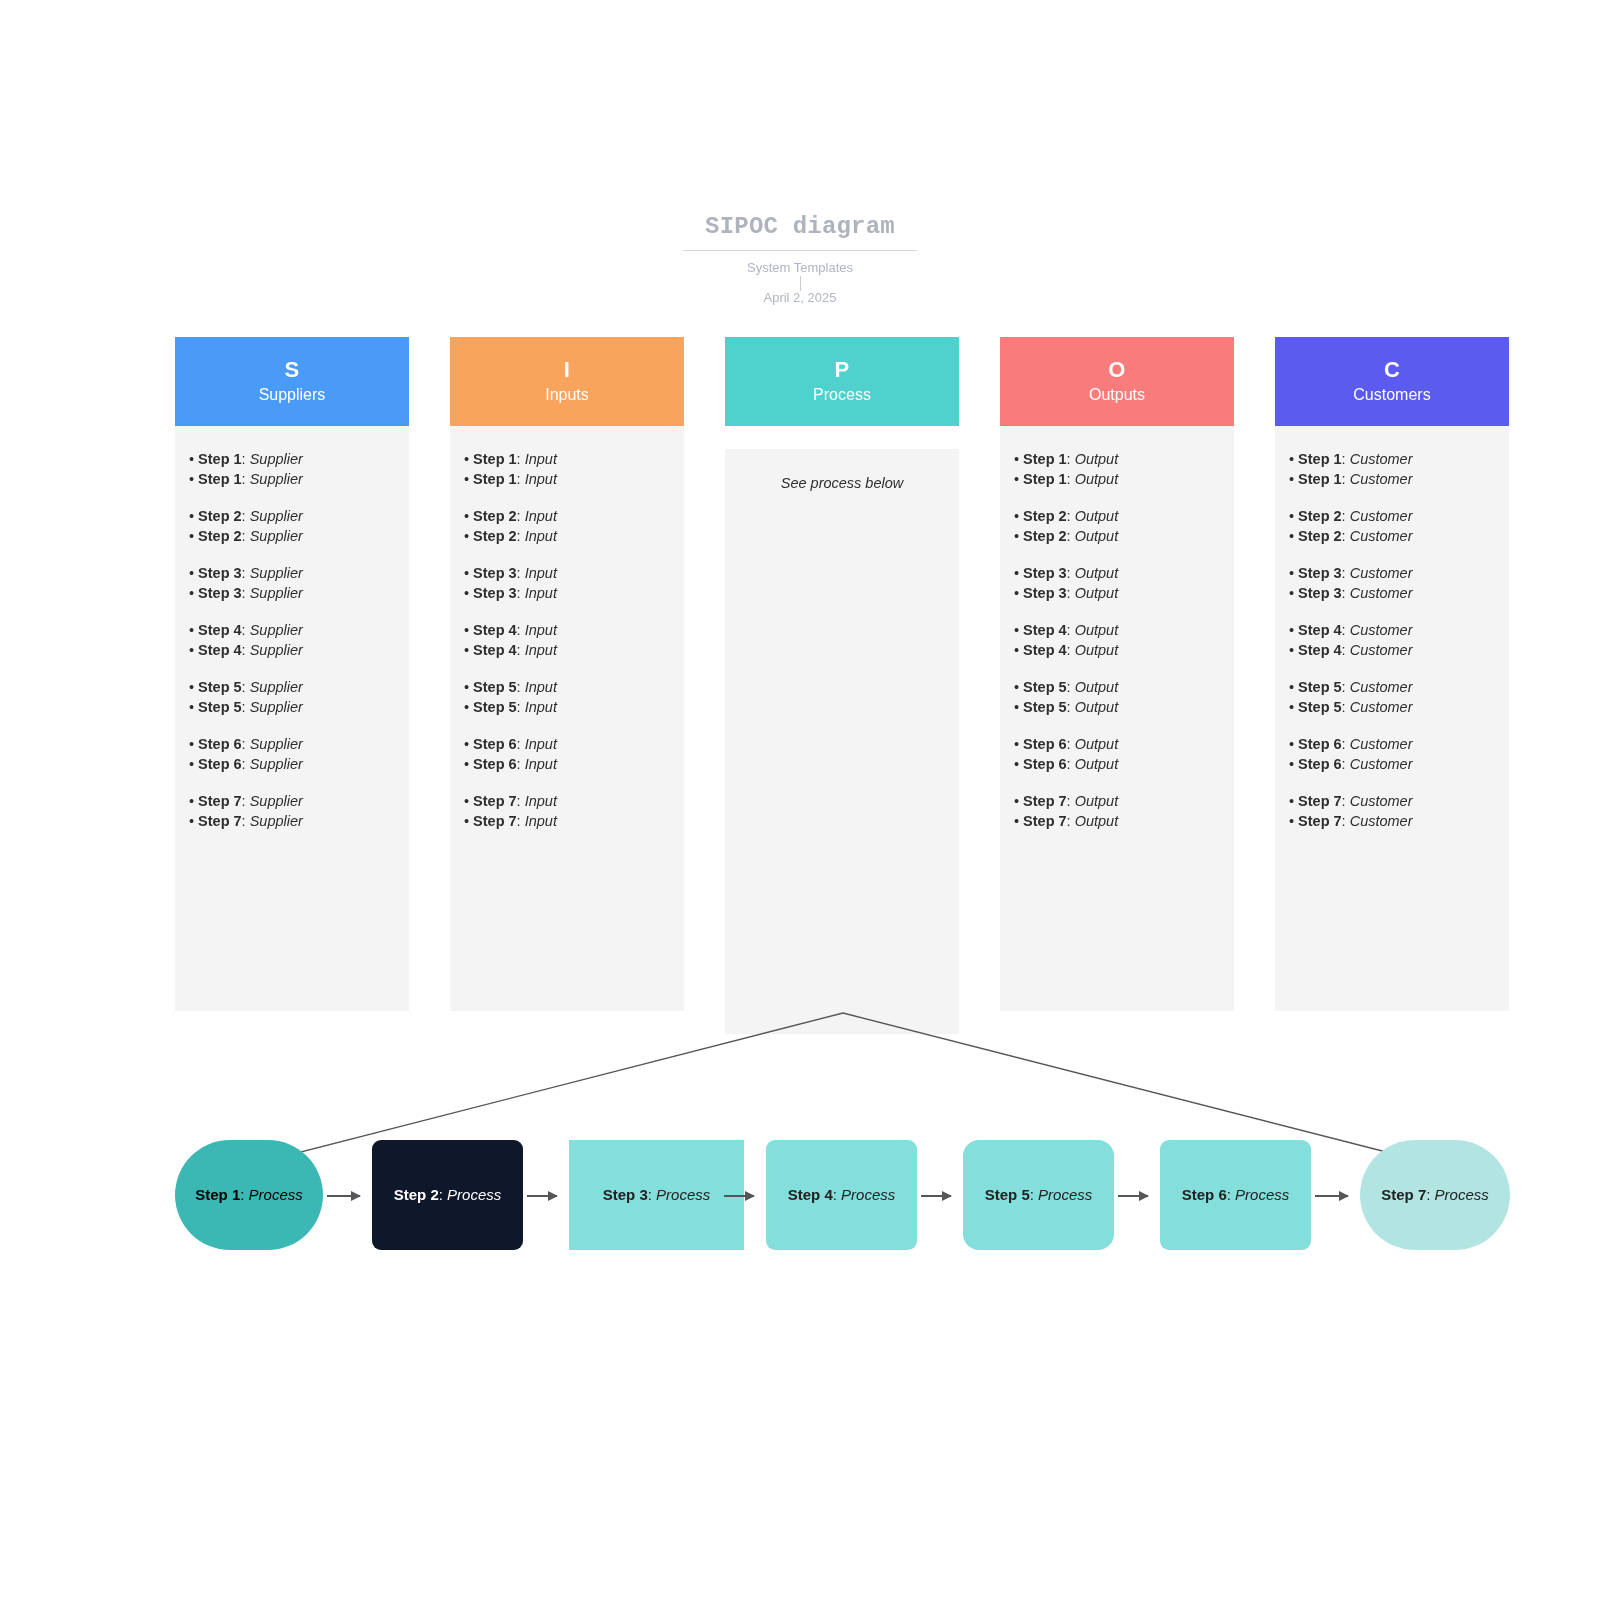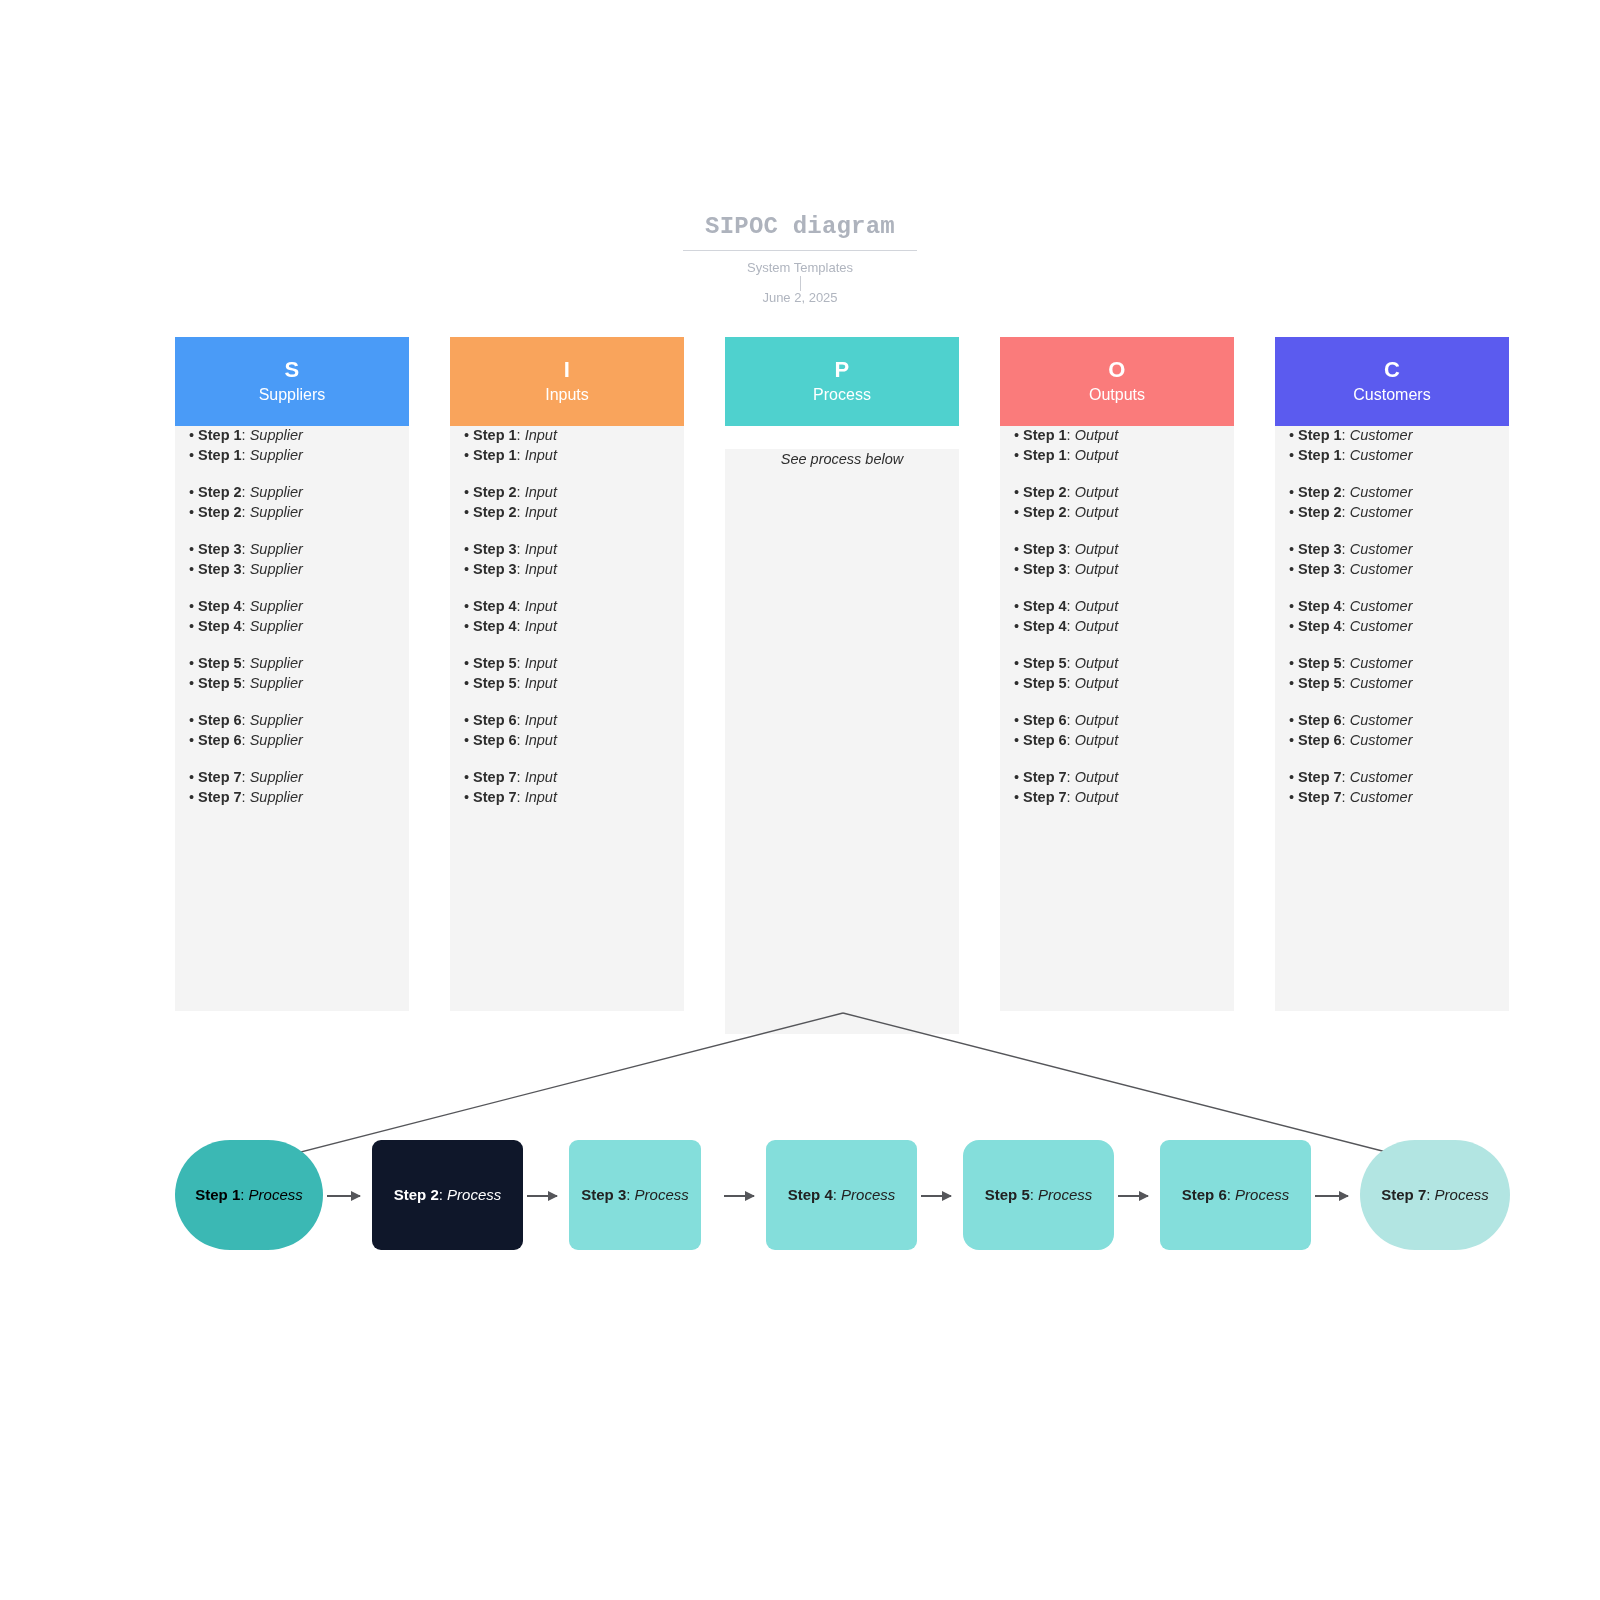--- a/index.html
+++ b/index.html
@@ -71,21 +71,21 @@
   }
   .col-word{
     font-size:16px;
     font-weight:normal;
     line-height:22px;
     margin-top:2px;
   }
   .col-body{
     background:#f4f4f4;
     height:585px;
-    padding:0 14px 0 14px;
+    padding:24px 14px 0 14px;
     box-sizing:border-box;
     overflow:hidden;
   }
   .grp{margin-bottom:18px;}
   .grp:last-child{margin-bottom:0;}
   .li{
     font-size:14.5px;
     line-height:19.5px;
     color:#2e2e2e;
     font-style:italic;
@@ -153,21 +153,21 @@
   }
 </style>
 </head>
 <body>
 
 <div id="title-block">
   <div id="doc-title">SIPOC diagram</div>
   <div id="subtitle-row">
     <span>System Templates</span>
     <span class="sep"></span>
-    <span>June 2, 2025</span>
+    <span>April 2, 2025</span>
   </div>
 </div>
 
 <div id="columns">
     <div class="col">
       <div class="col-head" style="background: rgb(74, 155, 247);">
         <div class="col-letter">S</div>
         <div class="col-word">Suppliers</div>
       </div>
       <div class="col-body" style="background: rgb(244, 244, 244);">
@@ -327,21 +327,21 @@
 
 <div id="flow">
     <div class="node" style="left: 0px; width: 148px; background: rgb(59, 184, 180); color: #000000; border-radius: 55px;">
       <div class="node-label"><span class="stp">Step 1</span><span class="colon">: </span><span>Process</span></div>
     </div>
     <div class="arrow" style="left: 152px; width: 33px; background: rgb(85, 86, 90);"></div>
     <div class="node" style="left: 197px; width: 151px; background: #0f172a; color: rgb(255, 255, 255); border-radius: 9px;">
       <div class="node-label"><span class="stp">Step 2</span><span class="colon">: </span><span>Process</span></div>
     </div>
     <div class="arrow" style="left: 352px; width: 30px; background: rgb(85, 86, 90);"></div>
-    <div class="node" style="left: 394px; width: 132px; background: rgb(132, 222, 219); color: rgb(34, 34, 34); border-radius: 9px;">
+    <div class="node" style="left: 394px; width: 175px; background: rgb(132, 222, 219); color: rgb(34, 34, 34); border-radius: 0;">
       <div class="node-label"><span class="stp">Step 3</span><span class="colon">: </span><span>Process</span></div>
     </div>
     <div class="arrow" style="left: 549px; width: 30px; background: rgb(85, 86, 90);"></div>
     <div class="node" style="left: 591px; width: 151px; background: rgb(132, 222, 219); color: rgb(34, 34, 34); border-radius: 9px;">
       <div class="node-label"><span class="stp">Step 4</span><span class="colon">: </span><span>Process</span></div>
     </div>
     <div class="arrow" style="left: 746px; width: 30px; background: rgb(85, 86, 90);"></div>
     <div class="node" style="left: 788px; width: 151px; background: rgb(132, 222, 219); color: rgb(34, 34, 34); border-radius: 16px;">
       <div class="node-label"><span class="stp">Step 5</span><span class="colon">: </span><span>Process</span></div>
     </div>

